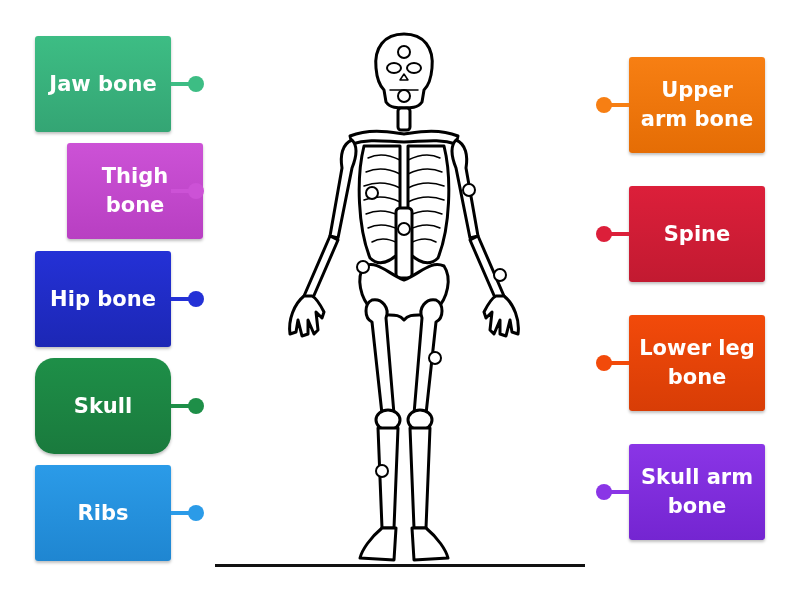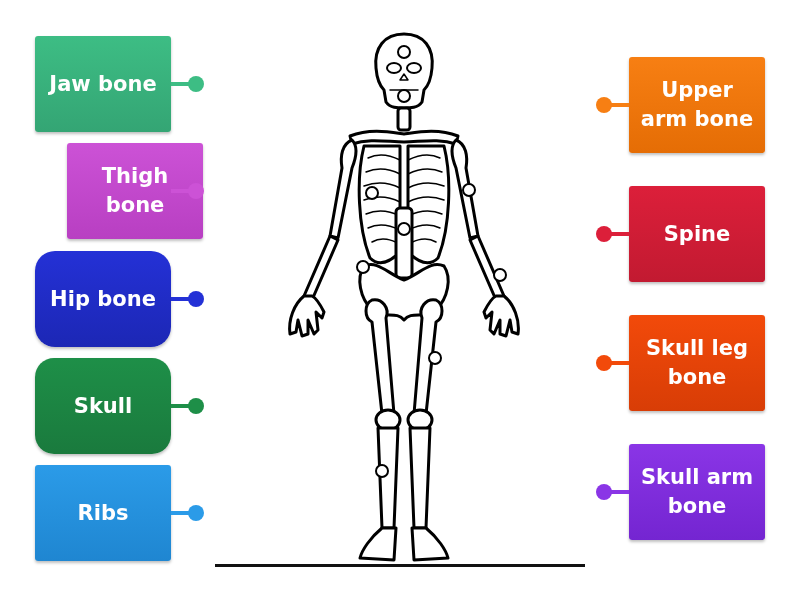--- a/index.html
+++ b/index.html
@@ -87,21 +87,21 @@
     <div class="label" style="top: 36px; left: 35px; background: linear-gradient(rgb(61, 189, 132), rgb(52, 165, 116));">
       <span>Jaw bone</span>
     </div>
     <div class="conn" style="background: rgb(61, 189, 132); top: 82px; width: 24px; left: 171px;"></div>
     <div class="dot" style="background: rgb(61, 189, 132); top: 76px; left: 188px;"></div>
     <div class="label" style="top: 143px; left: 35px; background: linear-gradient(rgb(204, 82, 214), rgb(184, 63, 194)); margin-left: 32px;">
       <span>Thigh bone</span>
     </div>
     <div class="conn" style="background: rgb(204, 82, 214); top: 189px; width: 24px; left: 171px;"></div>
     <div class="dot" style="background: rgb(204, 82, 214); top: 183px; left: 188px;"></div>
-    <div class="label" style="top: 251px; left: 35px; background: linear-gradient(rgb(36, 49, 214), rgb(28, 39, 181)); border-radius: 20px;">
+    <div class="label" style="top: 251px; left: 35px; background: linear-gradient(rgb(36, 49, 214), rgb(28, 39, 181));">
       <span>Hip bone</span>
     </div>
     <div class="conn" style="background: rgb(36, 49, 214); top: 297px; width: 24px; left: 171px;"></div>
     <div class="dot" style="background: rgb(36, 49, 214); top: 291px; left: 188px;"></div>
     <div class="label" style="top: 358px; left: 35px; background: linear-gradient(rgb(30, 143, 72), rgb(26, 122, 61)); border-radius: 19px;">
       <span>Skull</span>
     </div>
     <div class="conn" style="background: rgb(30, 143, 72); top: 404px; width: 24px; left: 171px;"></div>
     <div class="dot" style="background: rgb(30, 143, 72); top: 398px; left: 188px;"></div>
     <div class="label" style="top: 465px; left: 35px; background: linear-gradient(rgb(43, 155, 232), rgb(31, 134, 209)); justify-content: center;">
@@ -115,21 +115,21 @@
       <span style="max-width: 124px;">Upper arm bone</span>
     </div>
     <div class="conn" style="background: rgb(247, 127, 19); top: 103px; width: 24px; left: 605px;"></div>
     <div class="dot" style="background: rgb(247, 127, 19); top: 97px; left: 596px;"></div>
     <div class="label" style="top: 186px; left: 629px; background: linear-gradient(rgb(220, 31, 58), rgb(194, 26, 49));">
       <span>Spine</span>
     </div>
     <div class="conn" style="background: rgb(220, 31, 58); top: 232px; width: 24px; left: 605px;"></div>
     <div class="dot" style="background: rgb(220, 31, 58); top: 226px; left: 596px;"></div>
     <div class="label" style="top: 315px; left: 629px; background: linear-gradient(rgb(242, 74, 10), rgb(216, 61, 6));">
-      <span style="max-width: 124px;">Skull leg bone</span>
+      <span style="max-width: 124px;">Lower leg bone</span>
     </div>
     <div class="conn" style="background: rgb(242, 74, 10); top: 361px; width: 24px; left: 605px;"></div>
     <div class="dot" style="background: rgb(242, 74, 10); top: 355px; left: 596px;"></div>
     <div class="label" style="top: 444px; left: 629px; background: linear-gradient(rgb(138, 53, 230), rgb(116, 37, 209));">
       <span style="max-width: 124px;">Skull arm bone</span>
     </div>
     <div class="conn" style="background: rgb(138, 53, 230); top: 490px; width: 24px; left: 605px;"></div>
     <div class="dot" style="background: rgb(138, 53, 230); top: 484px; left: 596px;"></div>
   </div>
 <div id="hotspots">

